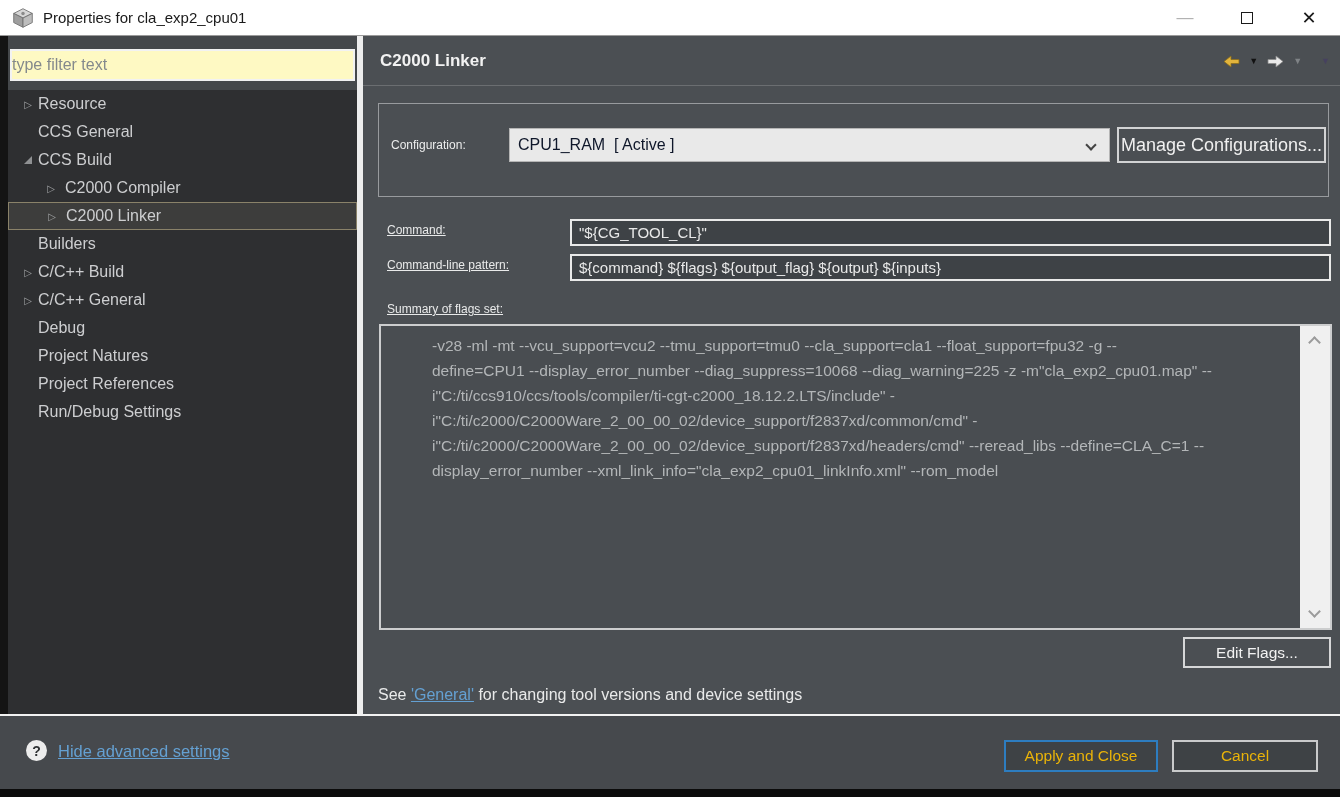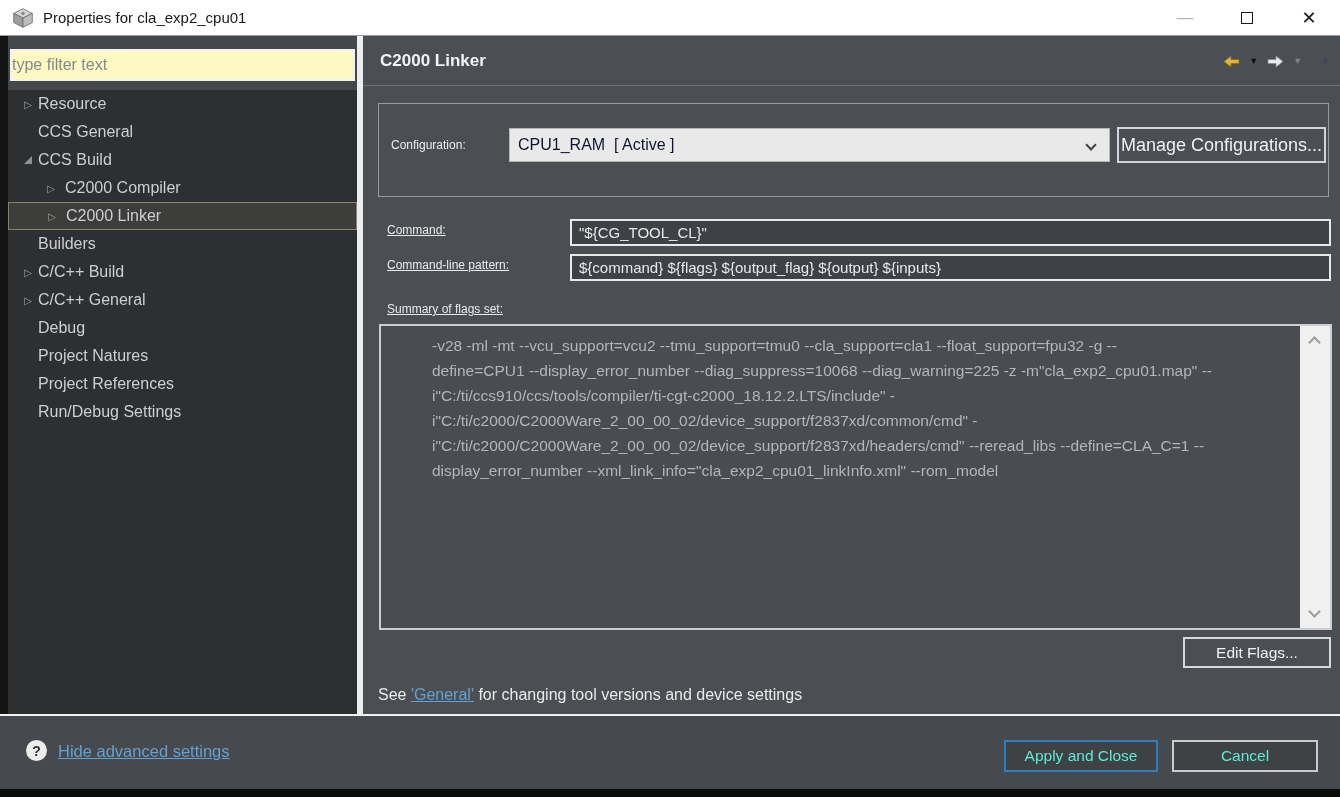--- a/index.html
+++ b/index.html
@@ -71,21 +71,21 @@
   .edit-flags-btn { position:absolute; left:820px; top:601px; width:148px; height:31px; border:2px solid #d6d7d8; color:#f2f2f2; font-size:15.5px; display:flex; align-items:center; justify-content:center; background:transparent; }
 
   .footer-note { position:absolute; left:15px; top:650px; font-size:16px; color:#e9eaea; }
   .footer-note .gen-link { color:#64a0d2; text-decoration:underline; cursor:pointer; }
 
   
   .hline { position:absolute; left:0; top:714px; width:1340px; height:2px; background:#f2f2f2; }
   .bottom-bar { position:absolute; left:0; top:716px; width:1340px; height:73px; background:#46494d; }
   .help-icon { position:absolute; left:26px; top:24px; width:21px; height:21px; border-radius:50%; background:#ededed; color:#2e3133; font-weight:bold; font-size:14px; display:flex; align-items:center; justify-content:center; }
   .adv-link { position:absolute; left:58px; top:26px; font-size:16.5px; color:#64a0d2; text-decoration:underline; cursor:pointer; }
-  .dlg-btn { position:absolute; top:24px; height:32px; background:#3e4245; color:#5eead4; font-size:15.5px; display:flex; align-items:center; justify-content:center; }
+  .dlg-btn { position:absolute; top:24px; height:32px; background:#3e4245; color:#eab308; font-size:15.5px; display:flex; align-items:center; justify-content:center; }
   .apply-btn { left:1004px; width:154px; border:2px solid #2d7dc0; }
   .cancel-btn { left:1172px; width:146px; border:2px solid #c9cacb; }
 </style>
 </head>
 <body>
 
 <div class="window">
 
   <div class="titlebar">
     <svg class="app-icon" viewBox="0 0 14 14">

